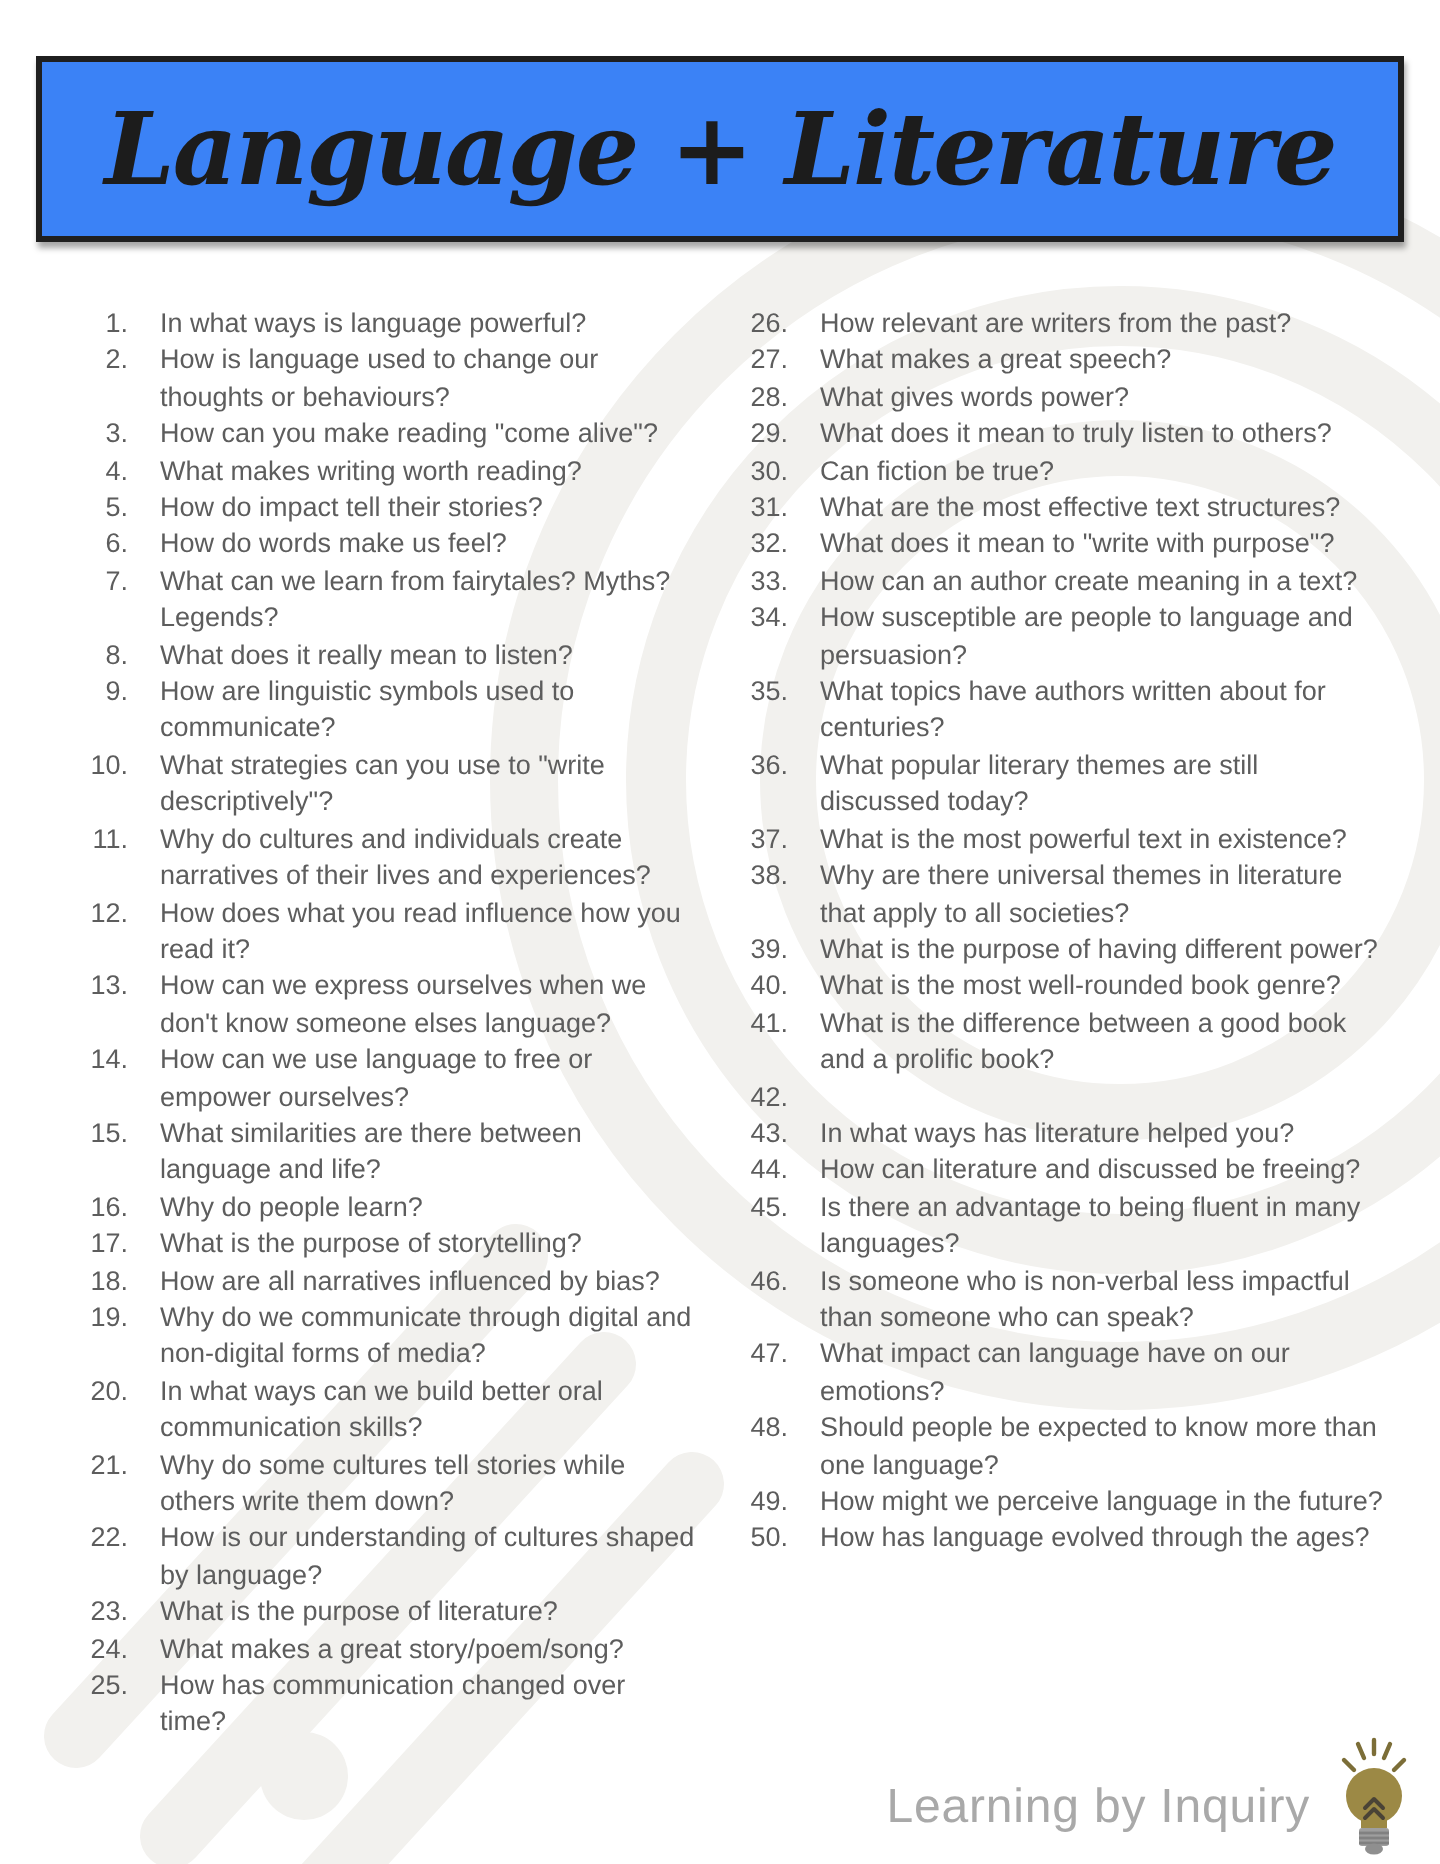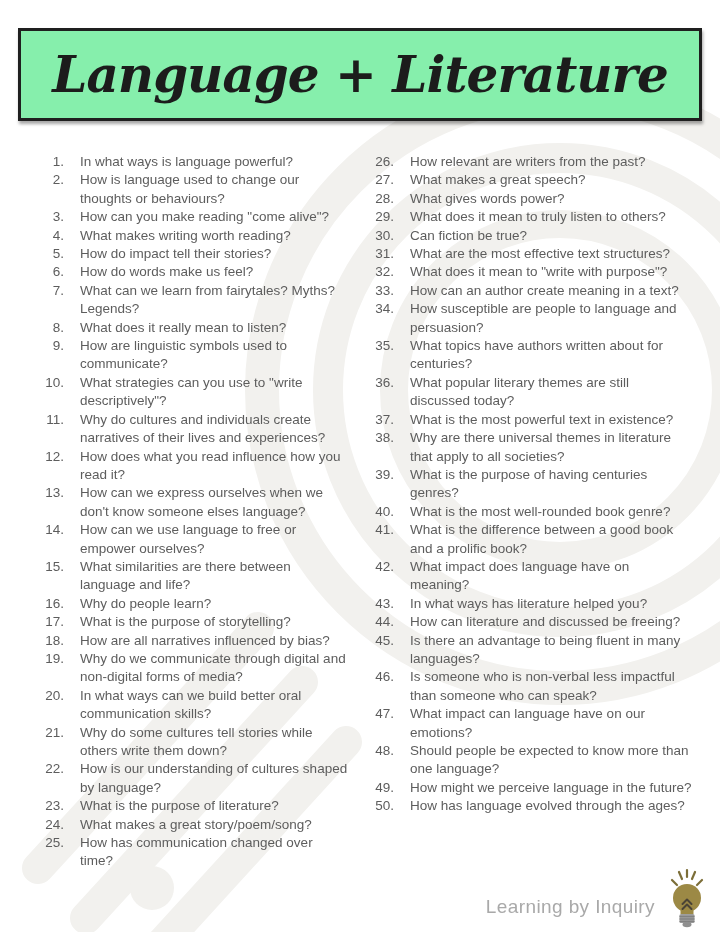--- a/index.html
+++ b/index.html
@@ -3,42 +3,42 @@
 <meta charset="utf-8">
 <style>
   html,body { margin:0; padding:0; background:#ffffff; }
   .page {
     position:relative; width:720px; height:932px; background:#ffffff;
     overflow:hidden; font-family:"Liberation Sans", sans-serif;
   }
   .watermark { position:absolute; left:0; top:0; z-index:0; }
   .banner {
     position:absolute; left:18px; top:28px; width:684px; height:93px;
-    background:#86efac; border:3px solid #1f1f1f; box-sizing:border-box;
+    background:#3b82f6; border:3px solid #1f1f1f; box-sizing:border-box;
     box-shadow:1px 3px 3px rgba(0,0,0,0.35);
     display:flex; align-items:center; justify-content:center; z-index:2;
   }
   .banner h1 {
     margin:0; font-family:"DejaVu Serif", serif; font-style:italic; font-weight:700;
     font-size:50px; letter-spacing:-1px; color:#1c1c1c; white-space:nowrap;
   }
   .columns {
     position:absolute; left:40px; top:153px; width:666px; display:flex; z-index:1;
   }
   .col { width:308px; }
   .col.right { width:322px; margin-left:22px; }
   .qrow { display:flex; font-size:13.5px; line-height:18.4px; color:#5d5d5d; }
   .qrow .num { flex:none; width:24px; text-align:right; }
   .qrow .q { margin-left:16px; flex:1; }
   .footer {
     position:absolute; right:10px; bottom:0; height:66px;
     display:flex; align-items:flex-end; z-index:3;
   }
   .footer .brand {
-    font-size:19px; color:#a9a9a9; letter-spacing:0.4px;
+    font-size:24px; color:#a9a9a9; letter-spacing:0.4px;
     margin:0 8px 14px 0;
   }
   .footer .bulb { margin-bottom:2px; }
 </style>
 </head>
 <body>
 
 <div class="page">
 
   <svg class="watermark" width="720" height="932" viewBox="0 0 720 932" aria-hidden="true">
@@ -247,36 +247,35 @@
       <span class="q">What is the most powerful text in existence?</span>
     </div>
 
     <div class="qrow">
       <span class="num">38.</span>
       <span class="q">Why are there universal themes in literature that apply to all societies?</span>
     </div>
 
     <div class="qrow">
       <span class="num">39.</span>
-      <span class="q">What is the purpose of having centuries genres?</span>
+      <span class="q">What is the purpose of having different power?</span>
     </div>
 
     <div class="qrow">
       <span class="num">40.</span>
       <span class="q">What is the most well-rounded book genre?</span>
     </div>
 
     <div class="qrow">
       <span class="num">41.</span>
       <span class="q">What is the difference between a good book and a prolific book?</span>
     </div>
 
     <div class="qrow">
       <span class="num">42.</span>
-      <span class="q">What impact does language have on meaning?</span>
     </div>
 
     <div class="qrow">
       <span class="num">43.</span>
       <span class="q">In what ways has literature helped you?</span>
     </div>
 
     <div class="qrow">
       <span class="num">44.</span>
       <span class="q">How can literature and discussed be freeing?</span>

